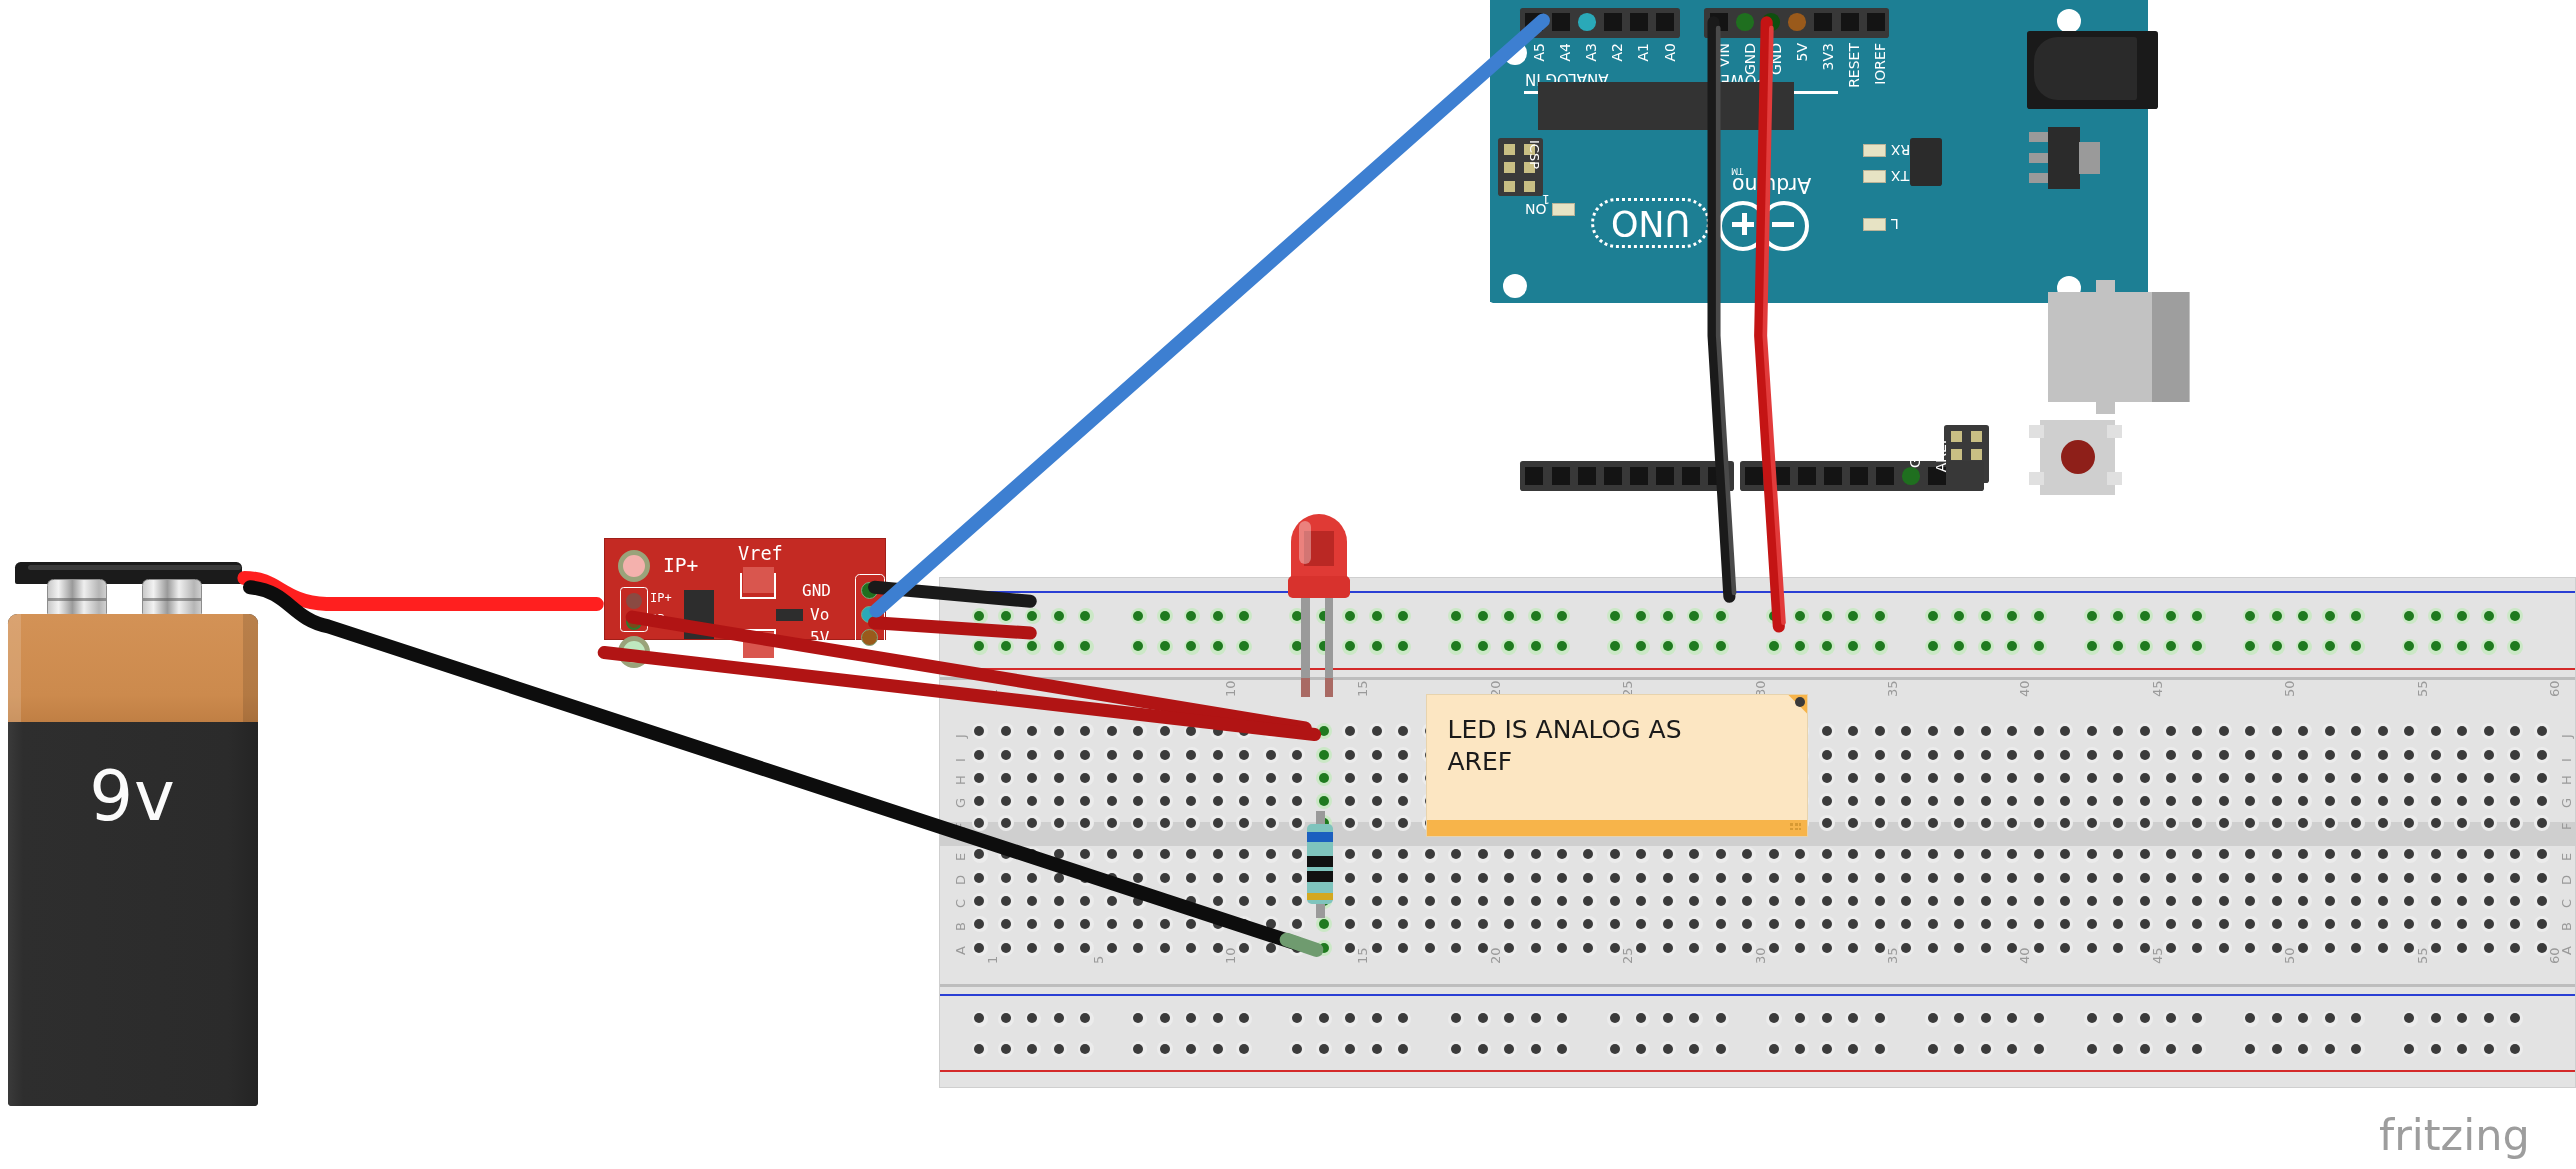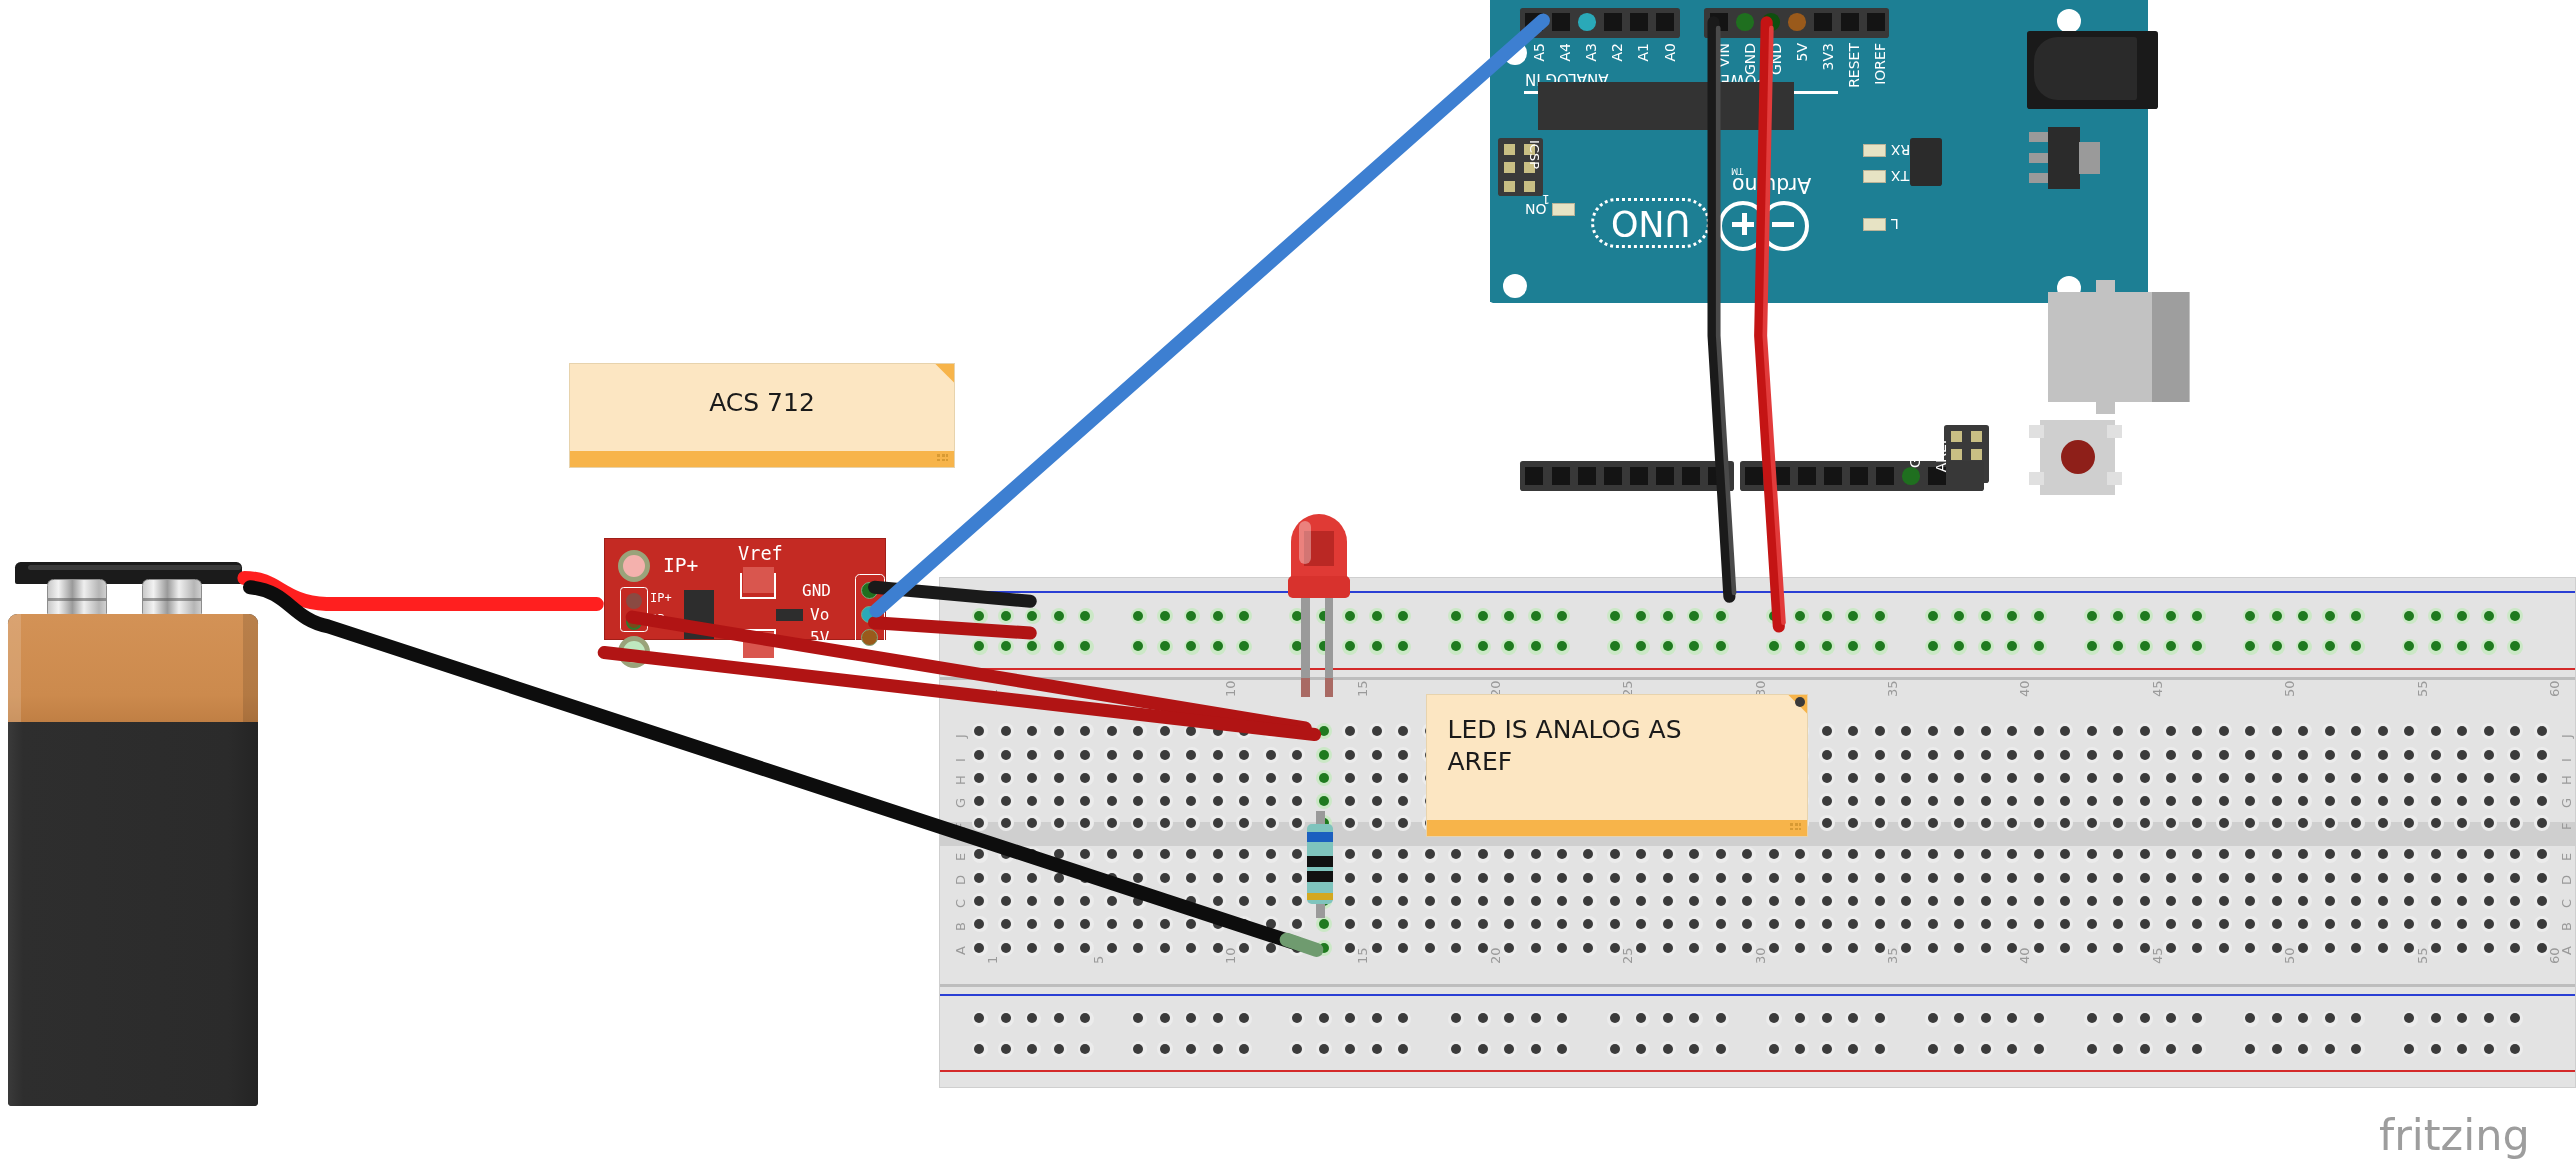--- a/index.html
+++ b/index.html
@@ -1918,20 +1918,21 @@
 
   <div class="abs" id="battery">
     <div class="batt-cap">
         <div class="batt-cap-hi"></div>
       </div>
     <div class="batt-term t1"></div>
     <div class="batt-term t2"></div>
     <div class="batt-body">
       <div class="batt-orange"></div>
       <div class="batt-dark"></div>
+      <div class="batt-label">9v</div>
     </div>
   </div>
 
   <div class="abs" id="led">
     <div class="led-leg" style="left:10.3px; top:69px; height:112px;"></div>
     <div class="led-legtip" style="left:10.3px; top:164px;"></div>
     <div class="led-leg" style="left:34px; top:69px; height:112px;"></div>
     <div class="led-legtip" style="left:34px; top:164px;"></div>
     <div class="led-dome">
       <div class="led-inner"></div>
@@ -1965,33 +1966,20 @@
 
     <path fill="none" stroke="#3d7fd1" stroke-width="15" stroke-linecap="round" d="M940,655 L1655,22"></path>
 
     <path fill="none" stroke="#1a1a1a" stroke-width="13" stroke-linecap="round" d="M1838,24 L1838,360 L1855,640"></path>
     <path fill="none" stroke="#4a4a4a" stroke-width="5" stroke-linecap="round" d="M1843,30 L1843,360 L1860,636"></path>
 
     <path fill="none" stroke="#c41414" stroke-width="13" stroke-linecap="round" d="M1895,24 L1888,360 L1908,672"></path>
     <path fill="none" stroke="#e23b3b" stroke-width="5" stroke-linecap="round" d="M1900,30 L1893,360 L1913,668"></path>
   </svg>
 
-  <div class="note" id="note-acs">
-    <div class="note-body">ACS 712</div>
-    <div class="note-fold"></div>
-    <div class="note-bar"></div>
-    <div class="note-grip">
-      <i style="left:0;top:0"></i>
-        <i style="left:4.7px;top:0"></i>
-        <i style="left:8.4px;top:0"></i>
-      <i style="left:0;top:4.7px"></i>
-        <i style="left:4.7px;top:4.7px"></i>
-        <i style="left:8.4px;top:4.7px"></i>
-    </div>
-  </div>
 
   <div class="note" id="note-led">
     <div class="note-body">
       <div>LED IS ANALOG AS</div>
       <div>AREF</div>
     </div>
     <div class="note-fold"></div>
     <div class="note-dot"></div>
     <div class="note-bar"></div>
     <div class="note-grip">

